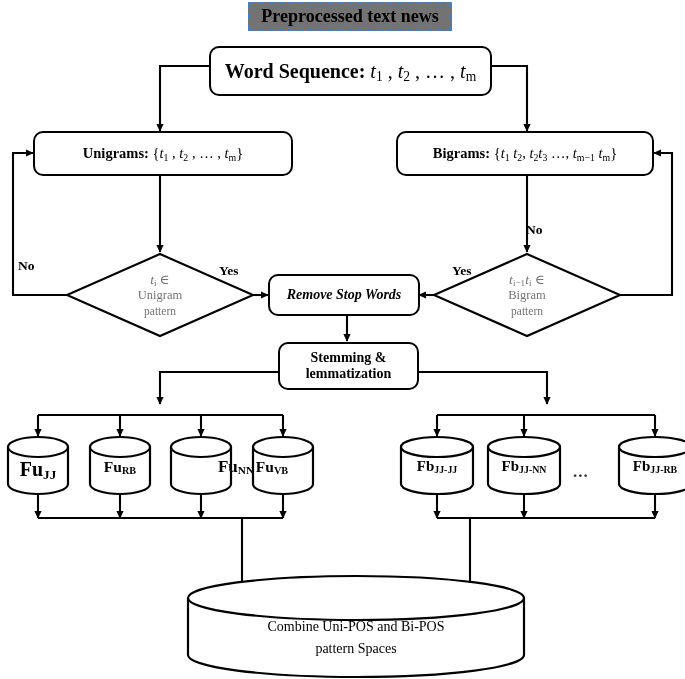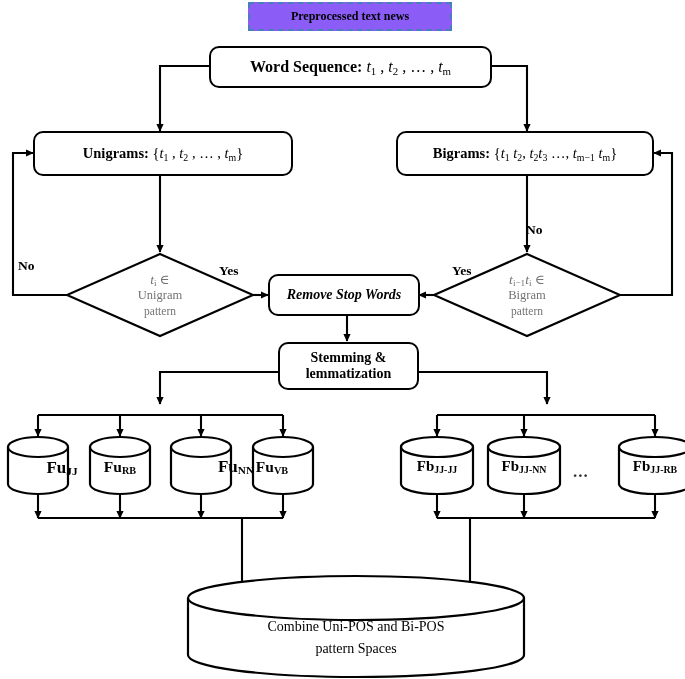--- a/index.html
+++ b/index.html
@@ -36,23 +36,23 @@
   .rbox {
     border: 2.2px solid #000;
     border-radius: 10px;
     background: #fff;
     font-weight: bold;
   }
 
   
   .dashbox {
     border: 2px dashed #4a7ebb;
-    background: #8b5cf6;
-    font-weight: bold;
-    font-size: 12px;
+    background: #737373;
+    font-weight: bold;
+    font-size: 18px;
     color: #000;
   }
 
   
   .diamond {
     position: absolute;
   }
   .diamond .dlabel {
     position: absolute;
     left: 0; top: 0;
@@ -200,21 +200,21 @@
 
       <path d="M188,598 L188,655 A168,22 0 0 0 524,655 L524,598"></path>
       <ellipse cx="356" cy="598" rx="168" ry="22"></ellipse>
     </g>
   </svg>
 
   <div class="node dashbox" style="left:248px; top:2px; width:204px; height:29px;">
     <span>Preprocessed text news</span>
   </div>
 
-  <div class="node rbox" style="left:209px; top:46px; width:283px; height:42px; font-size:16px;">
+  <div class="node rbox" style="left:209px; top:46px; width:283px; height:50px; font-size:20px;">
     <span>
       <span>Word Sequence:</span>
       <span style="font-weight:normal;"> <span class="mathi">t</span><sub class="sm">1</sub> , <span class="mathi">t</span><sub class="sm">2</sub> , … , <span class="mathi">t</span><sub class="sm">m</sub></span>
     </span>
   </div>
 
   <div class="node rbox" style="left:33px; top:131px; width:260px; height:45px; font-size:14.5px;text-align:center;">
     <span>
       <span>Unigrams:</span>
       <span style="font-weight:normal;"> {<span class="mathi">t</span><sub class="sm">1</sub> , <span class="mathi">t</span><sub class="sm">2</sub> , … , <span class="mathi">t</span><sub class="sm">m</sub>}</span>
@@ -252,21 +252,21 @@
     <span>Stemming &amp;</span>
     <span>lemmatization</span>
   </div>
 
   <div class="elabel" style="left:18px; top:258px;">No</div>
   <div class="elabel" style="left:219px; top:263px;">Yes</div>
   <div class="elabel" style="left:526px; top:222px;">No</div>
   <div class="elabel" style="left:452px; top:263px;">Yes</div>
 
   <div class="cyl" style="left:8px; top:437px; width:60px; height:58px;">
-    <div class="ctext" style="top:21px; font-size:17px;margin-left:24px;">
+    <div class="ctext" style="top:21px; font-size:20px;">
       <span>Fu</span><sub>JJ</sub>
     </div>
   </div>
   <div class="cyl" style="left:90px; top:437px; width:60px; height:58px;">
     <div class="ctext" style="top:21px; font-size:15.5px;">
       <span>Fu</span><sub>RB</sub>
     </div>
   </div>
   <div class="cyl" style="left:171px; top:437px; width:60px; height:58px;">
     <div class="ctext" style="top:20px; font-size:17px;margin-left:35px;">

